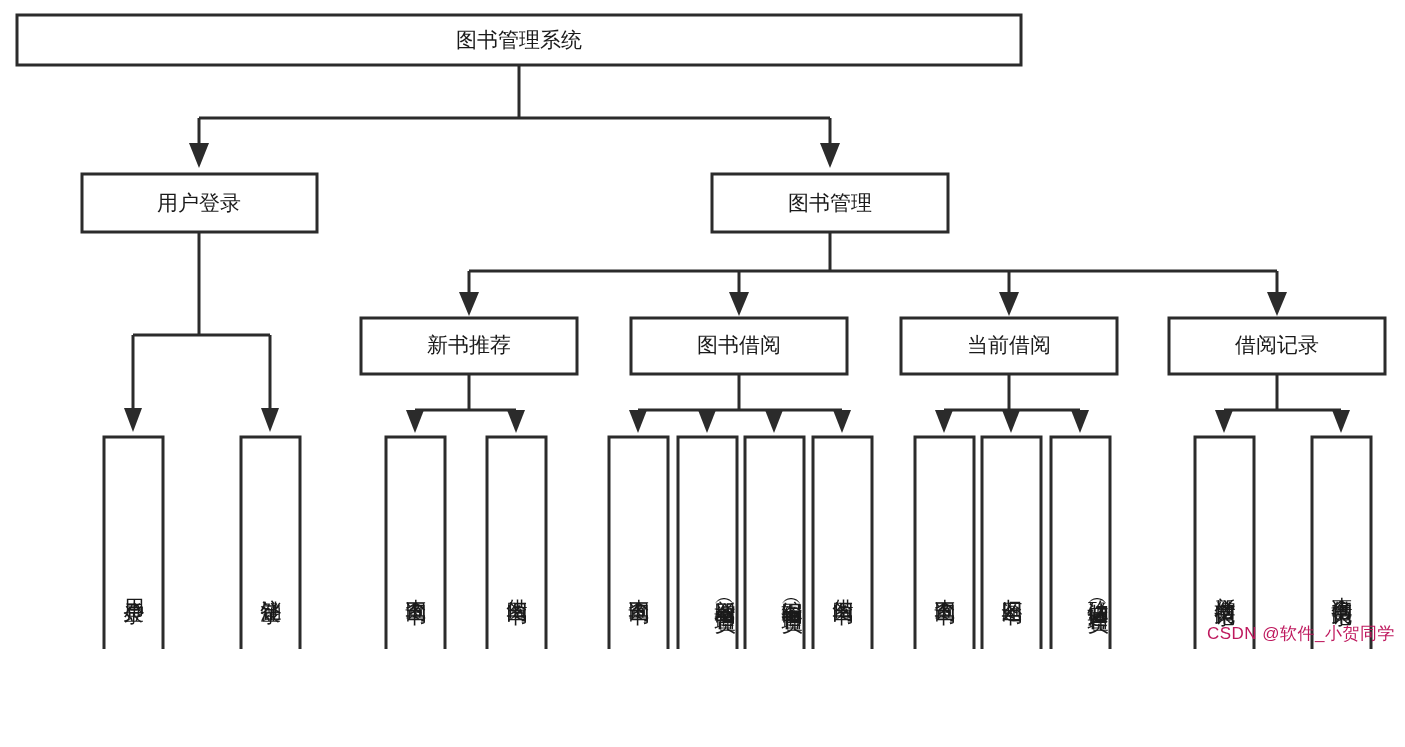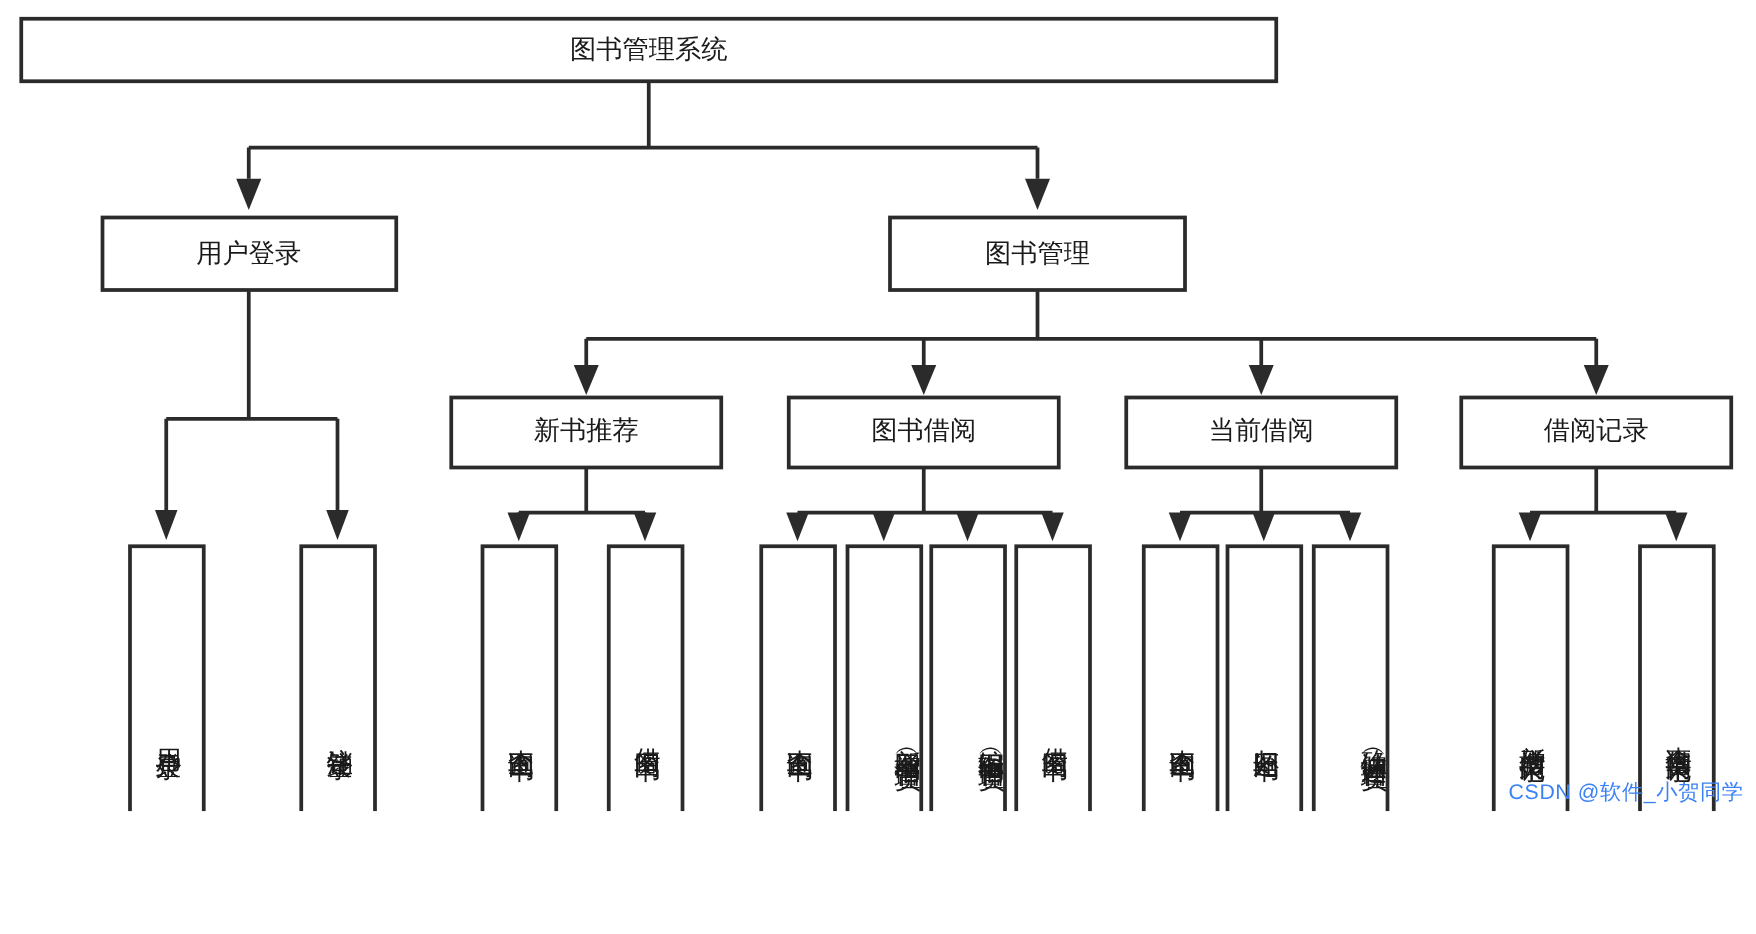--- a/index.html
+++ b/index.html
@@ -68,21 +68,21 @@
     text-align: center;
     pointer-events: none;
     white-space: nowrap;
   }
   .watermark {
     position: absolute;
     right: 10px;
     bottom: 4px;
     font-family: "Liberation Sans", "DejaVu Sans", sans-serif;
     font-size: 17px;
-    color: #3b82f6;
+    color: #be185d;
     letter-spacing: 0.5px;
     user-select: none;
   }
 </style>
 </head>
 <body>
 
 <div id="diagram-root">
 
   <svg class="diagram-canvas" viewBox="0 0 1405 747" xmlns="http://www.w3.org/2000/svg">

